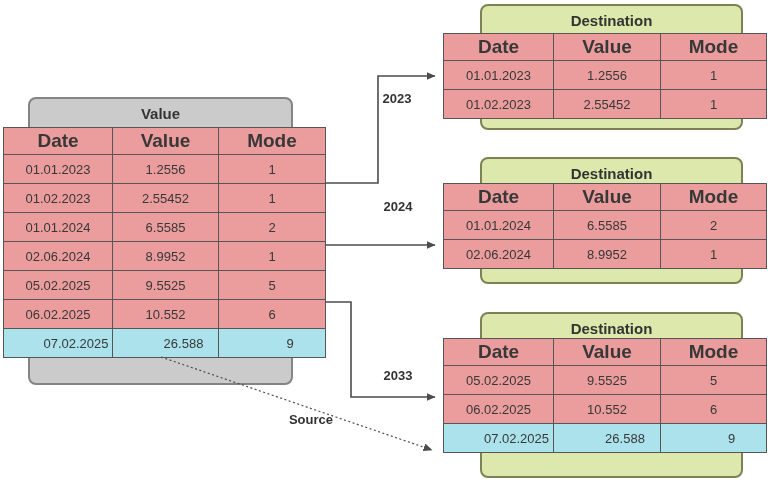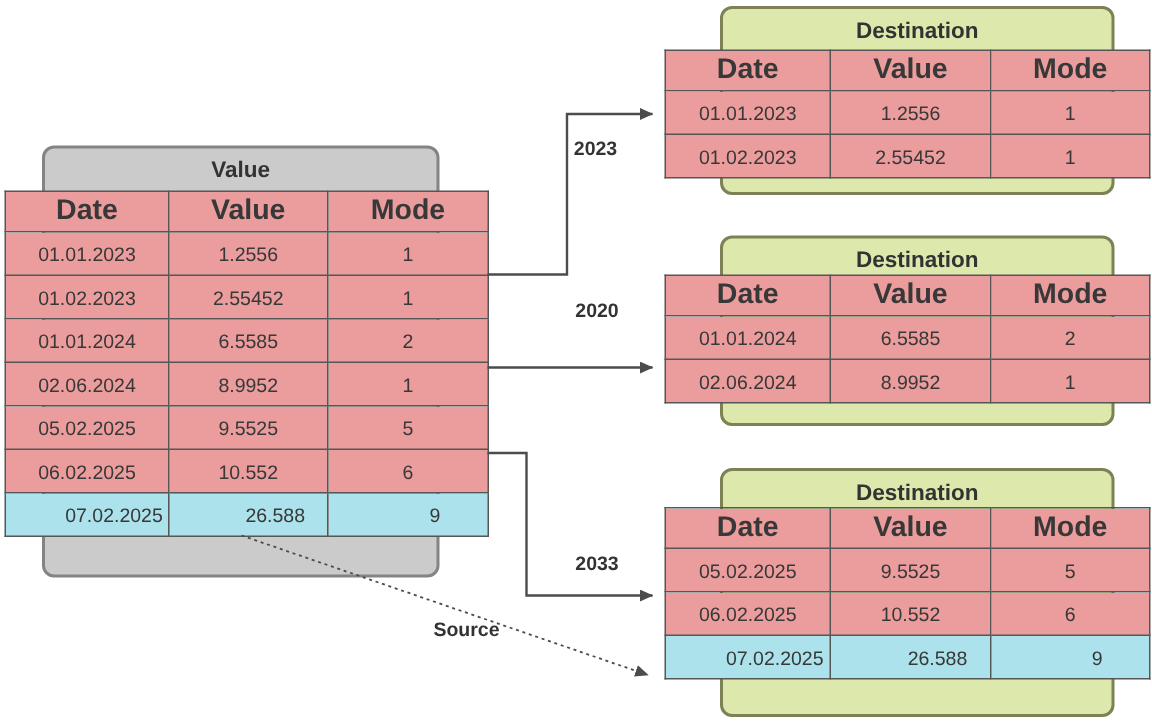--- a/index.html
+++ b/index.html
@@ -199,17 +199,17 @@
         <path d="M0,0 L9,4 L0,8 Z" fill="#4c4c4c"></path>
       </marker>
     </defs>
     <path d="M325,183 L378,183 L378,76 L435,76" fill="none" stroke="#4c4c4c" stroke-width="1.6" marker-end="url(#ah)"></path>
     <path d="M325,245 L435,245" fill="none" stroke="#4c4c4c" stroke-width="1.6" marker-end="url(#ah)"></path>
     <path d="M325,302 L351,302 L351,397 L435,397" fill="none" stroke="#4c4c4c" stroke-width="1.6" marker-end="url(#ah)"></path>
     <path d="M161,357 L432,450" fill="none" stroke="#4c4c4c" stroke-width="1.2" stroke-dasharray="2,2.5" marker-end="url(#ah)"></path>
   </svg>
 
   <div class="arrow-label" style="left:367px;top:47px;margin-top:44px;">2023</div>
-  <div class="arrow-label" style="left:368px;top:199px;">2020</div>
+  <div class="arrow-label" style="left:368px;top:199px;">2024</div>
   <div class="arrow-label" style="left:368px;top:368px;">2033</div>
   <div class="arrow-label" style="left:281px;top:412px;">Source</div>
 
 </div>
 
 </body></html>

